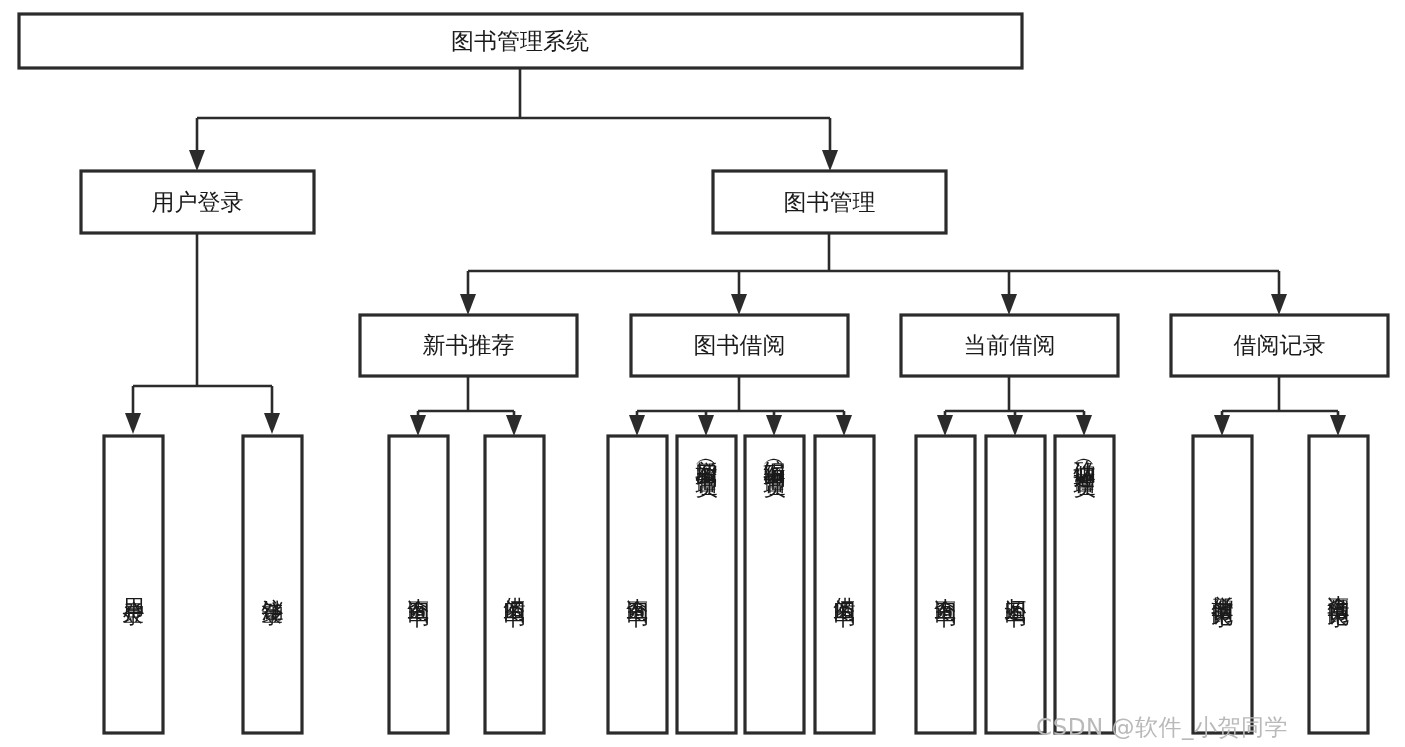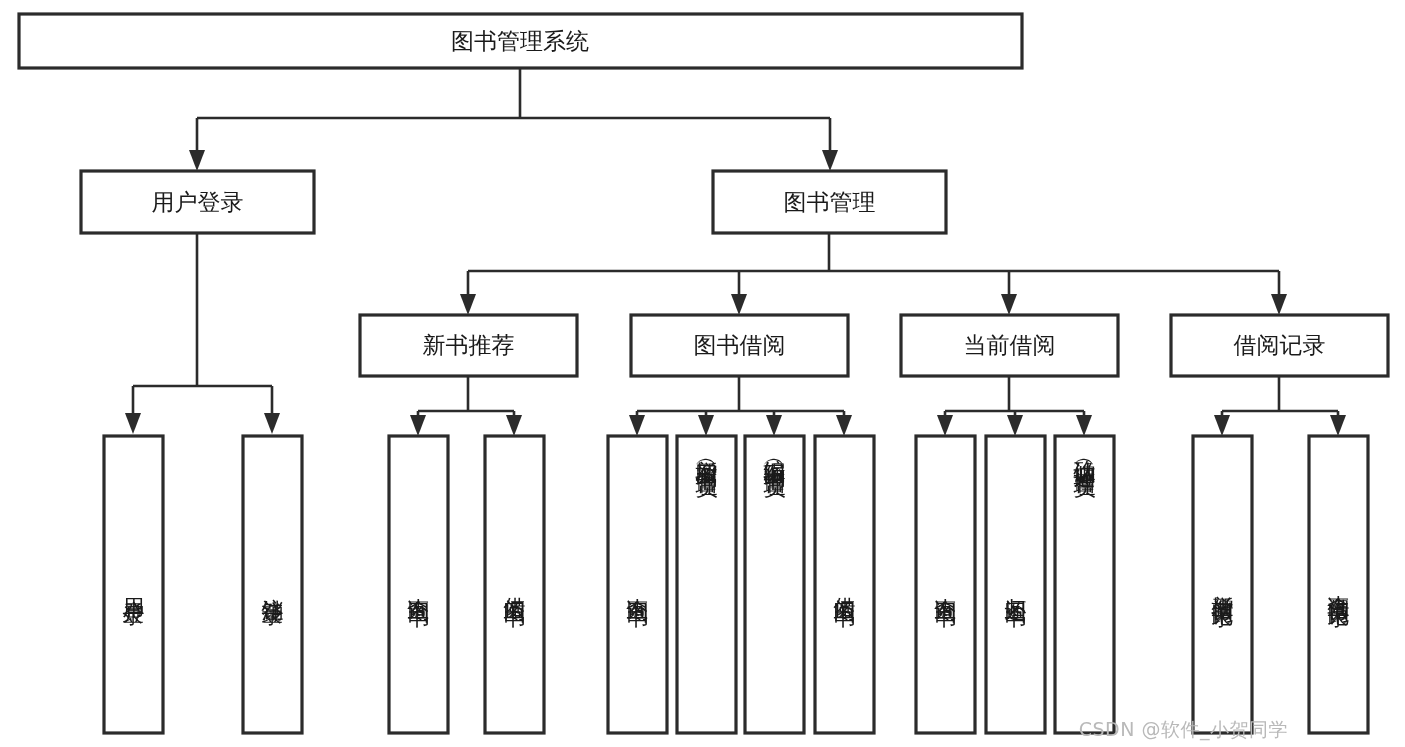--- a/index.html
+++ b/index.html
@@ -68,21 +68,21 @@
     line-height: 1.18;
     letter-spacing: 2.5px;
     color: #1a1a1a;
     white-space: nowrap;
   }
   .watermark {
     position: absolute;
     right: 8px;
     bottom: 4px;
     font-family: "DejaVu Sans", "Liberation Sans", sans-serif;
-    font-size: 19px;
+    font-size: 23px;
     color: #b9b9b9;
     letter-spacing: 0.5px;
     white-space: nowrap;
   }
 </style>
 </head>
 <body>
 
 <div id="diagram-root">
 

